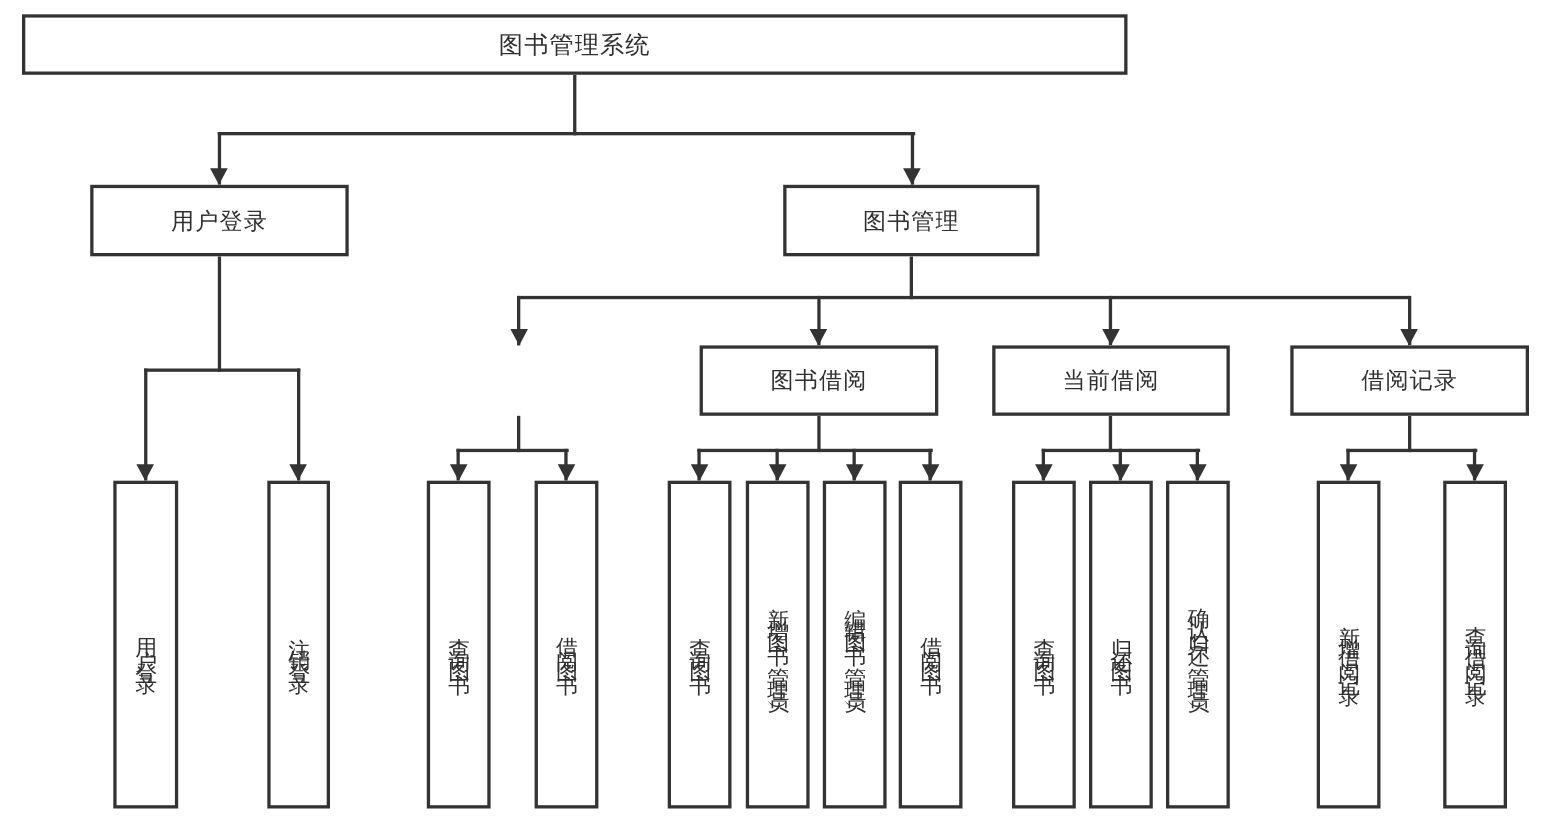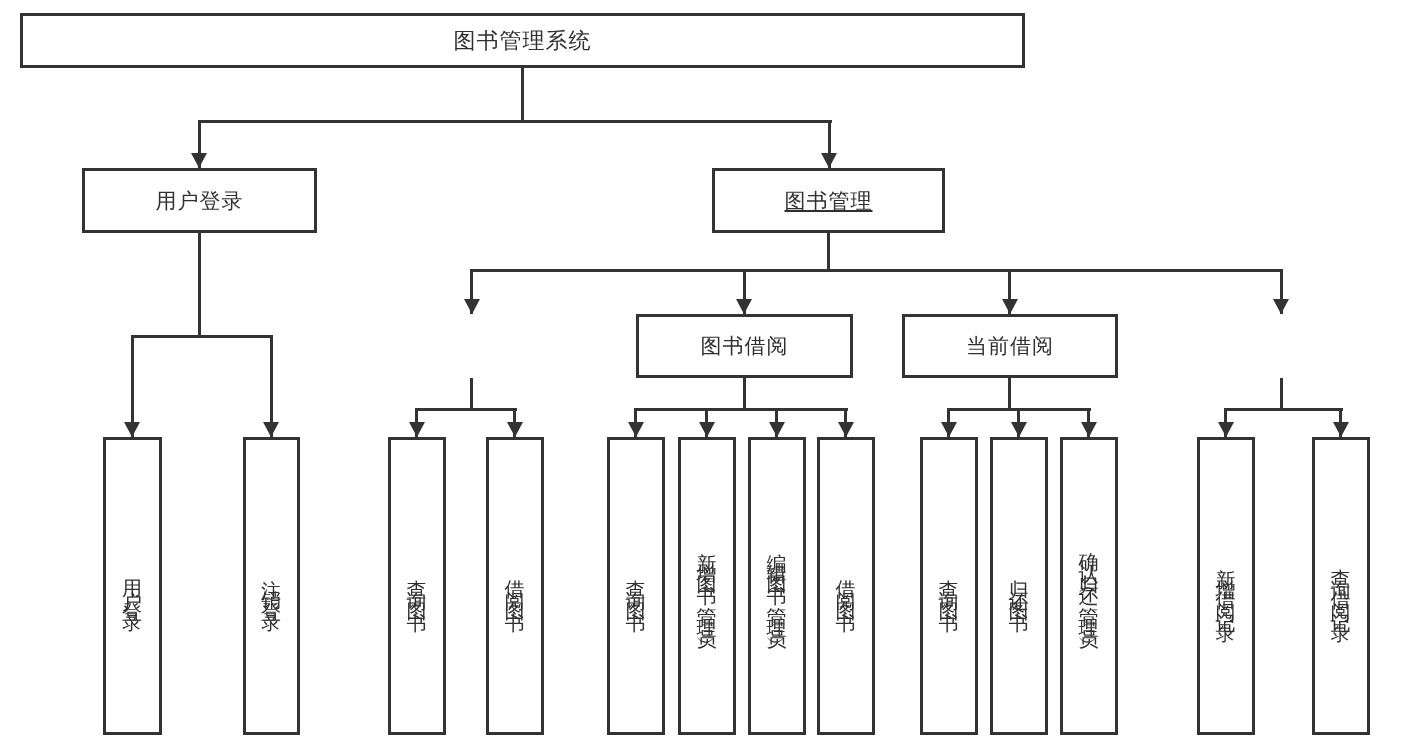--- a/index.html
+++ b/index.html
@@ -93,24 +93,25 @@
   <div class="vline" style="left:1280px;top:378px;height:33px;"></div>
   <div class="hline" style="left:1224px;top:408px;width:119px;"></div>
   <div class="vline" style="left:1224px;top:408px;height:29px;"></div>
   <div class="vline" style="left:1339px;top:408px;height:29px;"></div>
   <div class="arrow" style="left:1218px;top:422px;"></div>
   <div class="arrow" style="left:1333px;top:422px;"></div>
 
   <div class="node hnode root" style="left:20px;top:13px;width:1005px;height:55px;">图书管理系统</div>
 
   <div class="node hnode" style="left:82px;top:168px;width:235px;height:65px;">用户登录</div>
-  <div class="node hnode" style="left:712px;top:168px;width:233px;height:65px;text-decoration:underline;">图书管理</div>
+  <div class="node hnode" style="left:712px;top:168px;width:233px;height:65px;">图书管理</div>
 
   <div class="node hnode" style="left:636px;top:314px;width:217px;height:64px;">图书借阅</div>
   <div class="node hnode" style="left:902px;top:314px;width:216px;height:64px;">当前借阅</div>
+  <div class="node hnode" style="left:1173px;top:314px;width:217px;height:64px;">借阅记录</div>
 
   <div class="node vnode" style="left:103px;top:437px;width:59px;height:298px;">用户登录</div>
   <div class="node vnode" style="left:243px;top:437px;width:57px;height:298px;">注销登录</div>
 
   <div class="node vnode" style="left:388px;top:437px;width:58px;height:298px;">查询图书</div>
   <div class="node vnode" style="left:486px;top:437px;width:58px;height:298px;">借阅图书</div>
 
   <div class="node vnode" style="left:607px;top:437px;width:58px;height:298px;">查询图书</div>
   <div class="node vnode" style="left:678px;top:437px;width:58px;height:298px;">新增图书（管理员）</div>
   <div class="node vnode" style="left:748px;top:437px;width:58px;height:298px;">编辑图书（管理员）</div>

